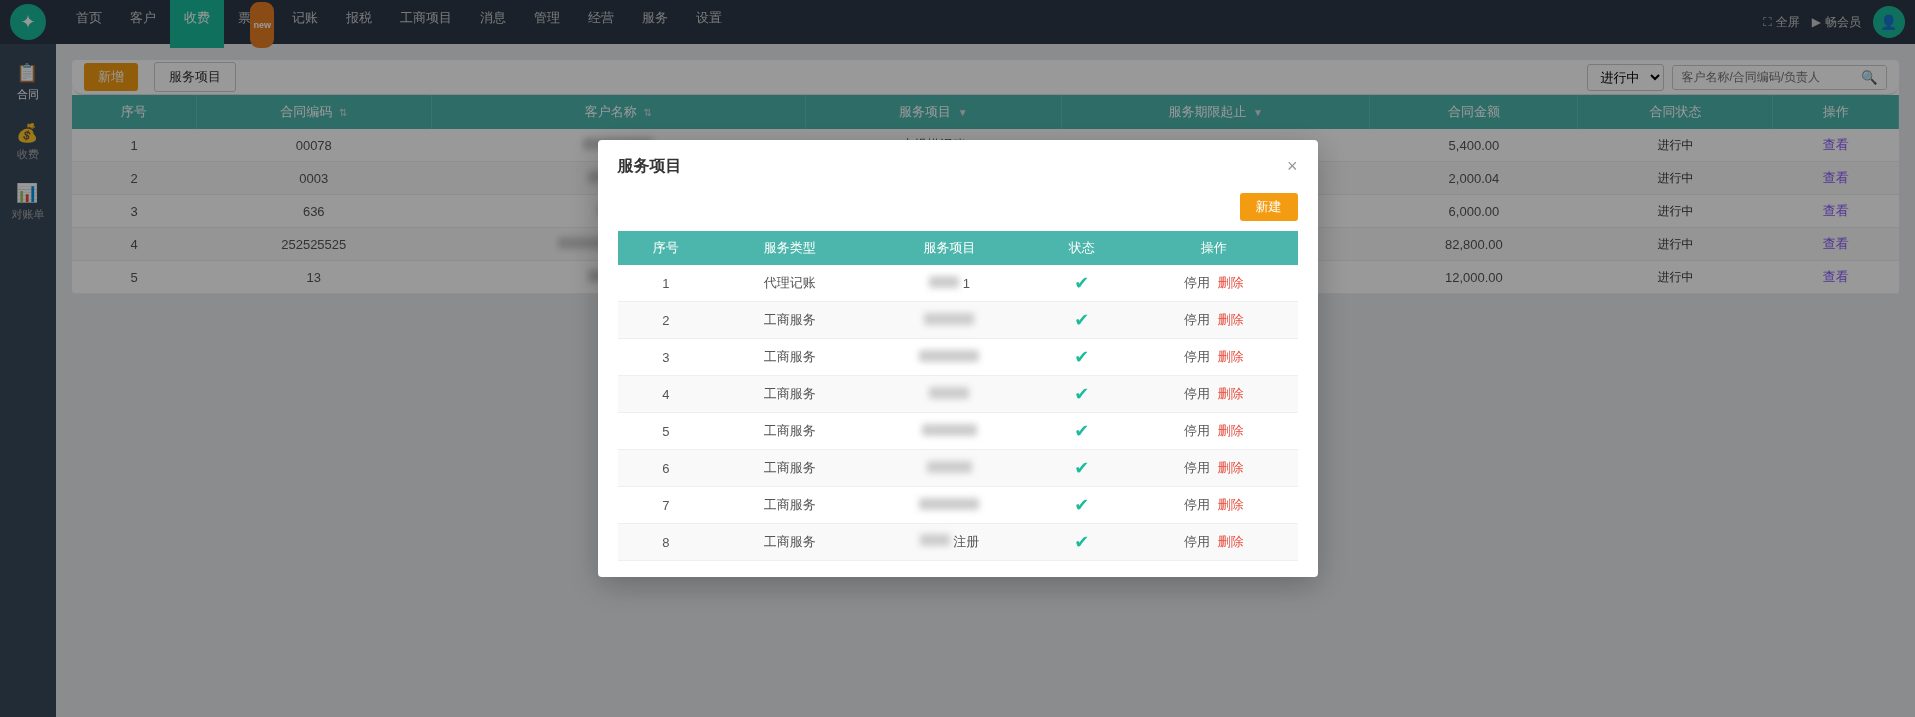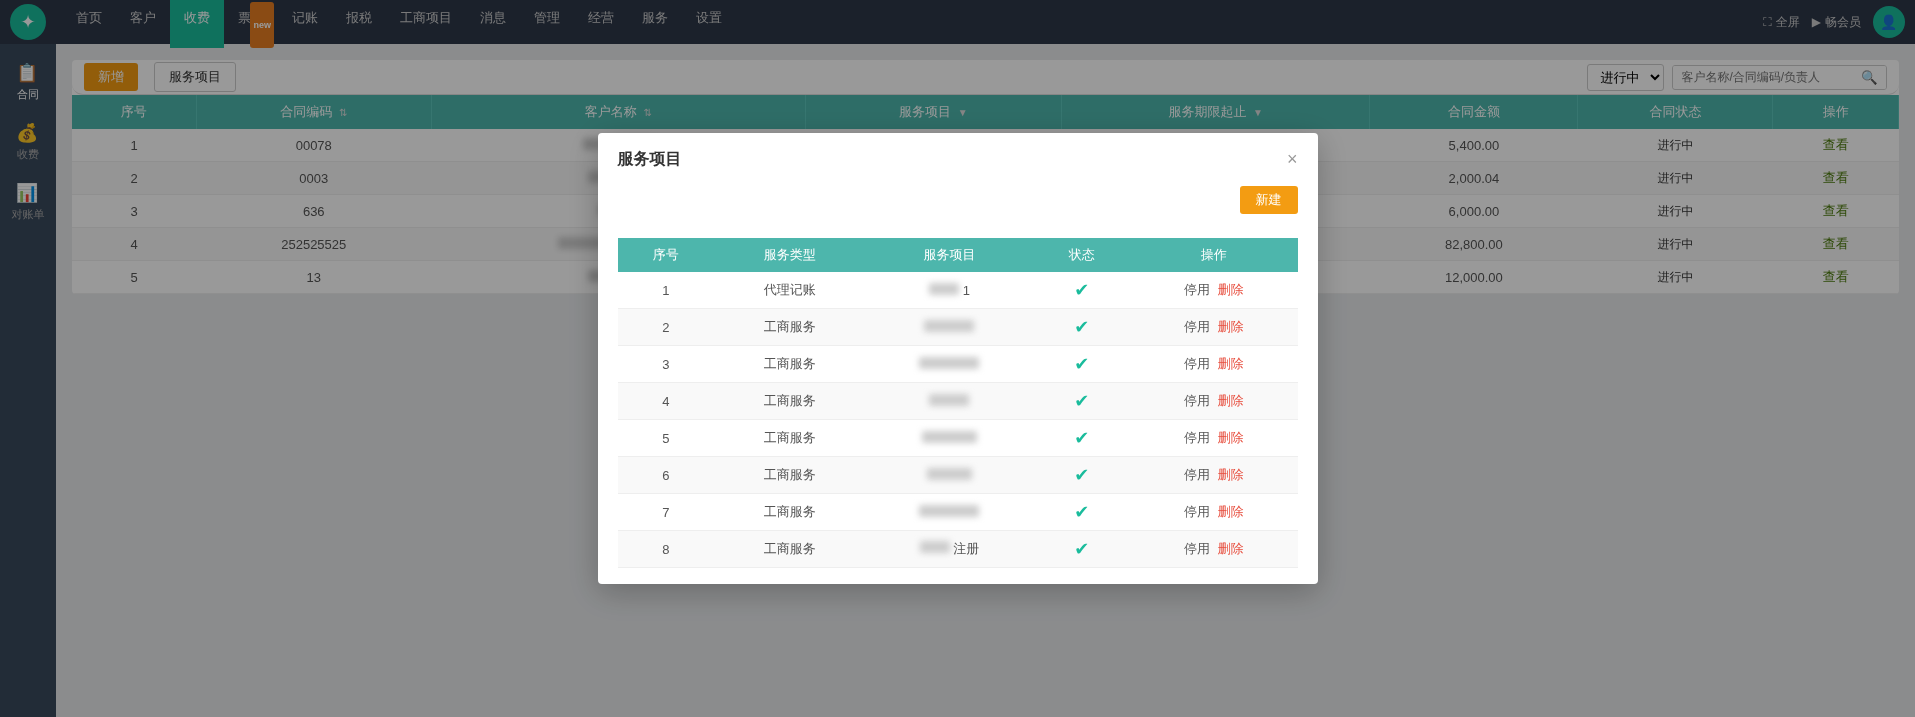--- a/index.html
+++ b/index.html
@@ -18,21 +18,21 @@
     }
     .nav-items { display: flex; align-items: center; gap: 0; flex: 1; }
     .nav-item {
       padding: 0 14px; height: 52px; line-height: 44px; cursor: pointer;
       color: #ccc; font-size: 13px; position: relative; white-space: nowrap;
     }
     .nav-item.active { background: #1abc9c; color: #fff; }
     .nav-item .badge {
       position: absolute; top: 6px; right: 4px;
       background: #e67e22; color: white; font-size: 9px;
-      padding: 1px 3px; border-radius: 3px; font-weight: bold;
+      padding: 1px 3px; border-radius: 9px; font-weight: bold;
     }
     .top-nav-right { display: flex; align-items: center; gap: 12px; margin-left: auto; }
     .top-nav-right .btn-text { color: #ccc; font-size: 12px; cursor: pointer; display: flex; align-items: center; gap: 4px; }
     .avatar { width: 32px; height: 32px; background: #1abc9c; border-radius: 50%; display: flex; align-items: center; justify-content: center; color: white; font-size: 14px; cursor: pointer; }
 
     
     .sidebar {
       position: fixed; top: 44px; left: 0; width: 56px; bottom: 0;
       background: #3a4a5c; display: flex; flex-direction: column; align-items: center;
       padding-top: 8px; z-index: 90;
@@ -82,21 +82,21 @@
       padding: 8px 10px; text-align: center; font-weight: normal;
       border-right: 1px solid #5cc5bb; font-size: 13px; white-space: nowrap;
     }
     .contract-table td {
       padding: 7px 10px; text-align: center; border-bottom: 1px solid #eee;
       font-size: 13px; color: #555;
     }
     .contract-table tbody tr:nth-child(even) { background: #f9f9f9; }
     .sort-icon { font-size: 10px; color: #ddd; margin-left: 3px; }
     .status-ongoing { color: #333; font-size: 12px; }
-    .action-link { color: #4d7c0f; cursor: pointer; text-decoration: none; font-size: 13px; }
+    .action-link { color: #8b5cf6; cursor: pointer; text-decoration: none; font-size: 13px; }
     .blurred-text { 
       display: inline-block; background: #ccc; height: 12px; border-radius: 2px;
       filter: blur(3px); color: transparent; user-select: none;
     }
 
     
     .modal-overlay {
       position: fixed; top: 0; left: 0; right: 0; bottom: 0;
       background: rgba(0,0,0,0.4); z-index: 200;
       display: flex; align-items: center; justify-content: center;
@@ -105,21 +105,21 @@
       background: #fff; border-radius: 4px; width: 720px; max-height: 580px;
       overflow: hidden; box-shadow: 0 8px 32px rgba(0,0,0,0.25);
       display: flex; flex-direction: column;
     }
     .modal-header {
       display: flex; align-items: center; justify-content: space-between;
       padding: 16px 20px 8px 20px; border-bottom: none;
     }
     .modal-title { font-size: 16px; font-weight: bold; color: #333; }
     .modal-close { cursor: pointer; font-size: 18px; color: #999; border: none; background: none; }
-    .modal-toolbar { padding: 8px 20px 24px; display: flex; justify-content: flex-end; }
+    .modal-toolbar { padding: 8px 20px 10px; display: flex; justify-content: flex-end; }
     .btn-new-modal {
       background: #f39c12; color: white; border: none; padding: 5px 16px;
       border-radius: 3px; cursor: pointer; font-size: 13px;
     }
     .modal-table-wrap {
       overflow-y: auto; flex: 1; padding: 0 20px 16px;
     }
     .modal-table { width: 100%; border-collapse: collapse; }
     .modal-table thead tr { background: #4db6ac; color: #fff; }
     .modal-table th {

